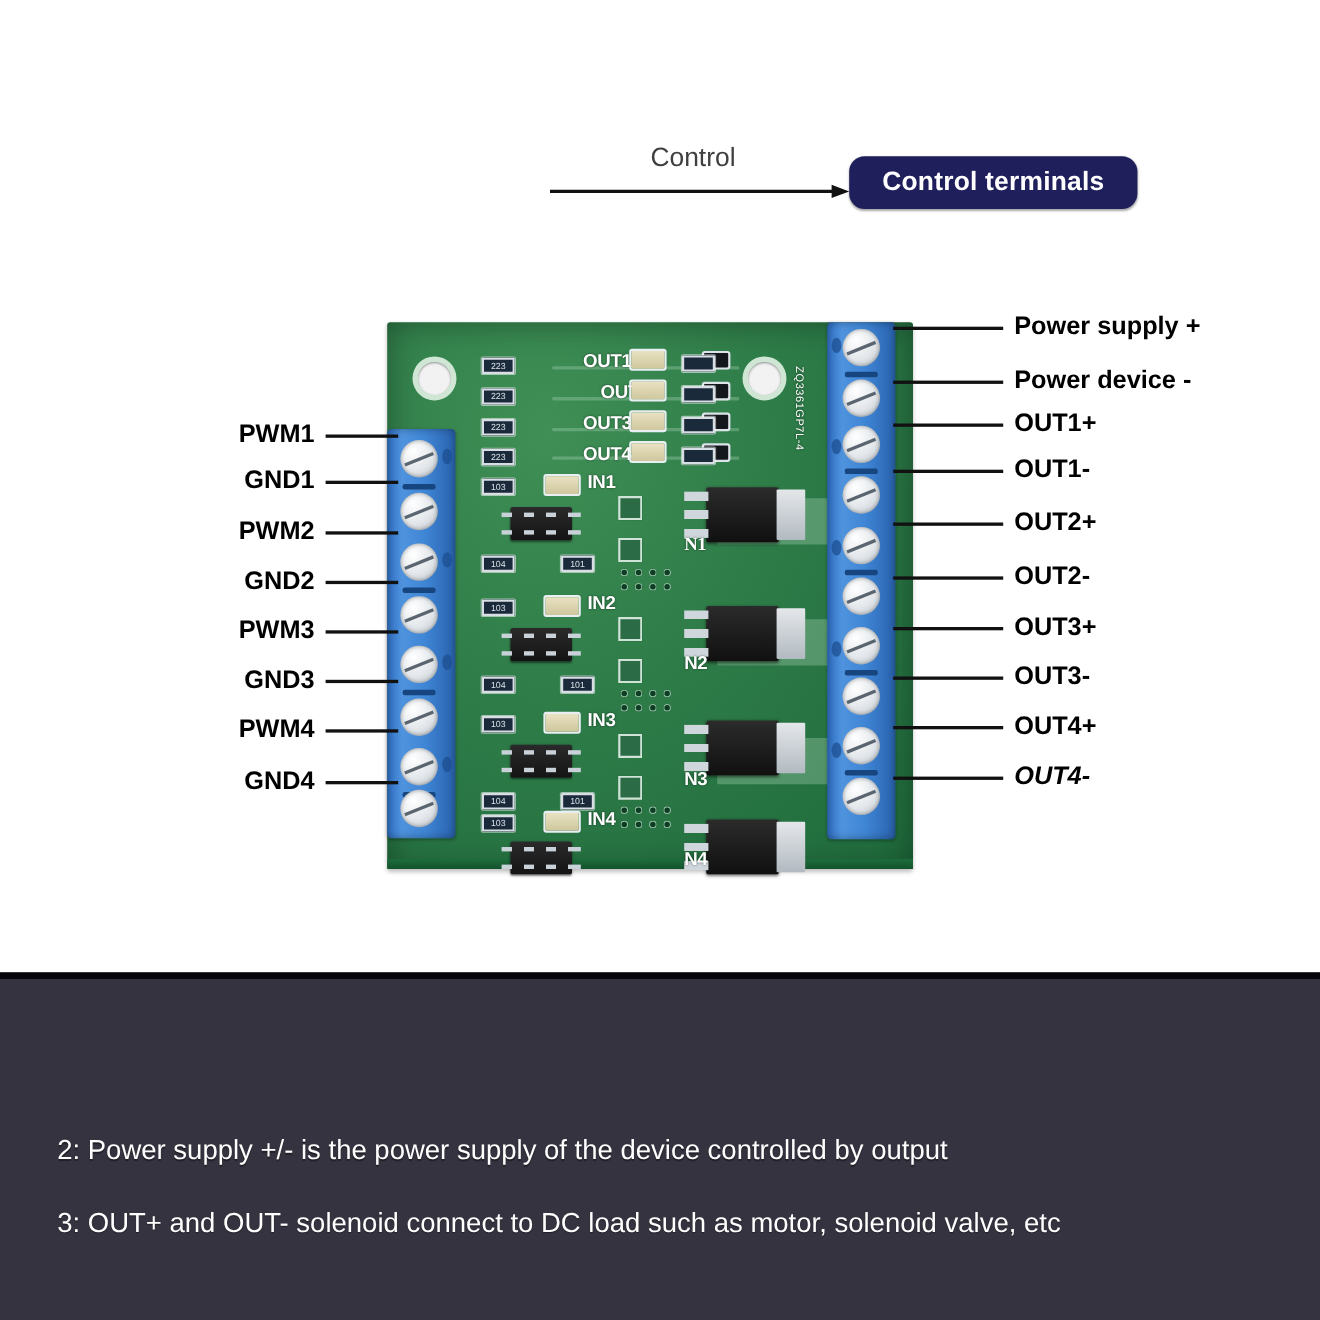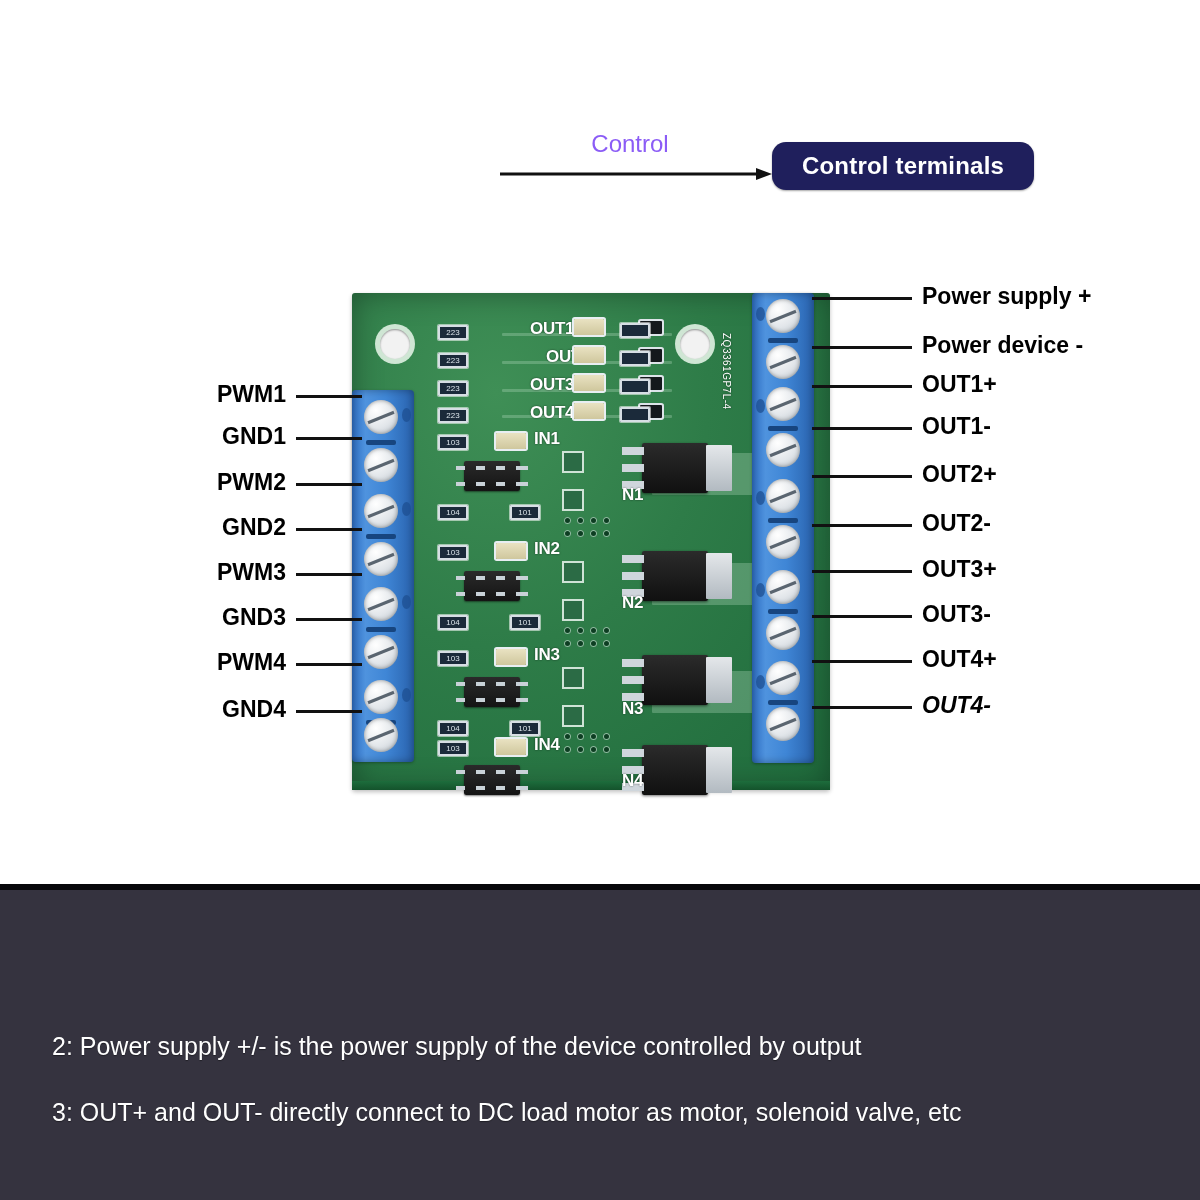--- a/index.html
+++ b/index.html
@@ -36,21 +36,21 @@
   }
   #badge-input  { left: 166px; top: 142px; width: 324px; height: 48px; }
   #badge-output { left: 772px; top: 142px; width: 262px; height: 48px; }
 
   #control-label {
     position: absolute;
     left: 490px;
     top: 130px;
     width: 280px;
     text-align: center;
-    color: #8b5cf6;
+    color: #404040;
     font-size: 24px;
     font-weight: 500;
   }
   #control-arrow {
     position: absolute;
     left: 500px;
     top: 167px;
     width: 272px;
     height: 14px;
   }
@@ -384,21 +384,21 @@
         <i></i>
         <i></i>
         <i></i>
         <i></i>
         <i></i>
     </div>
     <div class="fet" style="left:290px; top:150px;">
       <div class="pins"></div>
       <div class="tab"></div>
     </div>
-    <div class="silk" style="left:270px; top:192px;">N1</div>
+    <div class="silk" style="left:270px; top:192px;font-family:Liberation Serif, serif;">N1</div>
 
     <div class="res" style="left:86px; top:252px;">103</div>
     <div class="led" style="left:144px; top:250px;"></div>
     <div class="silk" style="left:182px; top:246px;">IN2</div>
     <div class="opto" style="left:112px; top:278px;"></div>
     <div class="res" style="left:86px; top:322px;">104</div>
     <div class="res" style="left:158px; top:322px;">101</div>
     <div class="sqpad" style="left:210px; top:268px;"></div>
     <div class="sqpad" style="left:210px; top:306px;"></div>
     <div class="pads" style="left:212px; top:334px; grid-template-columns:repeat(4,7px);">
@@ -489,16 +489,16 @@
   <div class="side-label right" style="left:922px; top:415px;">OUT1-</div>
   <div class="side-label right" style="left:922px; top:463px;">OUT2+</div>
   <div class="side-label right" style="left:922px; top:512px;">OUT2-</div>
   <div class="side-label right" style="left:922px; top:558px;">OUT3+</div>
   <div class="side-label right" style="left:922px; top:603px;">OUT3-</div>
   <div class="side-label right" style="left:922px; top:648px;">OUT4+</div>
   <div class="side-label right" style="left:922px; top:694px;font-style:italic;">OUT4-</div>
 
   <div id="notes">
     <div id="note-2" class="note">2: Power supply +/- is the power supply of the device controlled by output</div>
-    <div id="note-3" class="note">3: OUT+ and OUT- directly connect to DC load motor as motor, solenoid valve, etc</div>
+    <div id="note-3" class="note">3: OUT+ and OUT- solenoid connect to DC load such as motor, solenoid valve, etc</div>
   </div>
 
 </div>
 
 </body></html>

